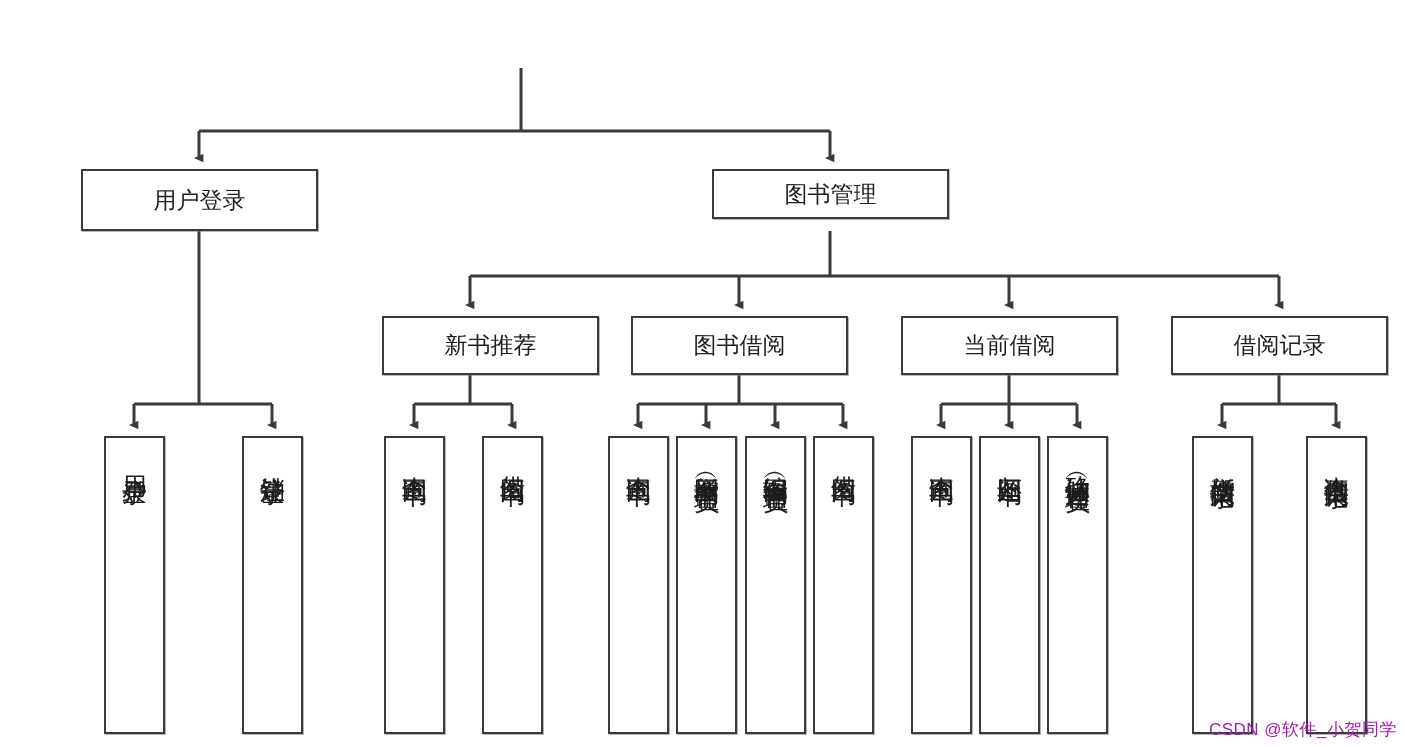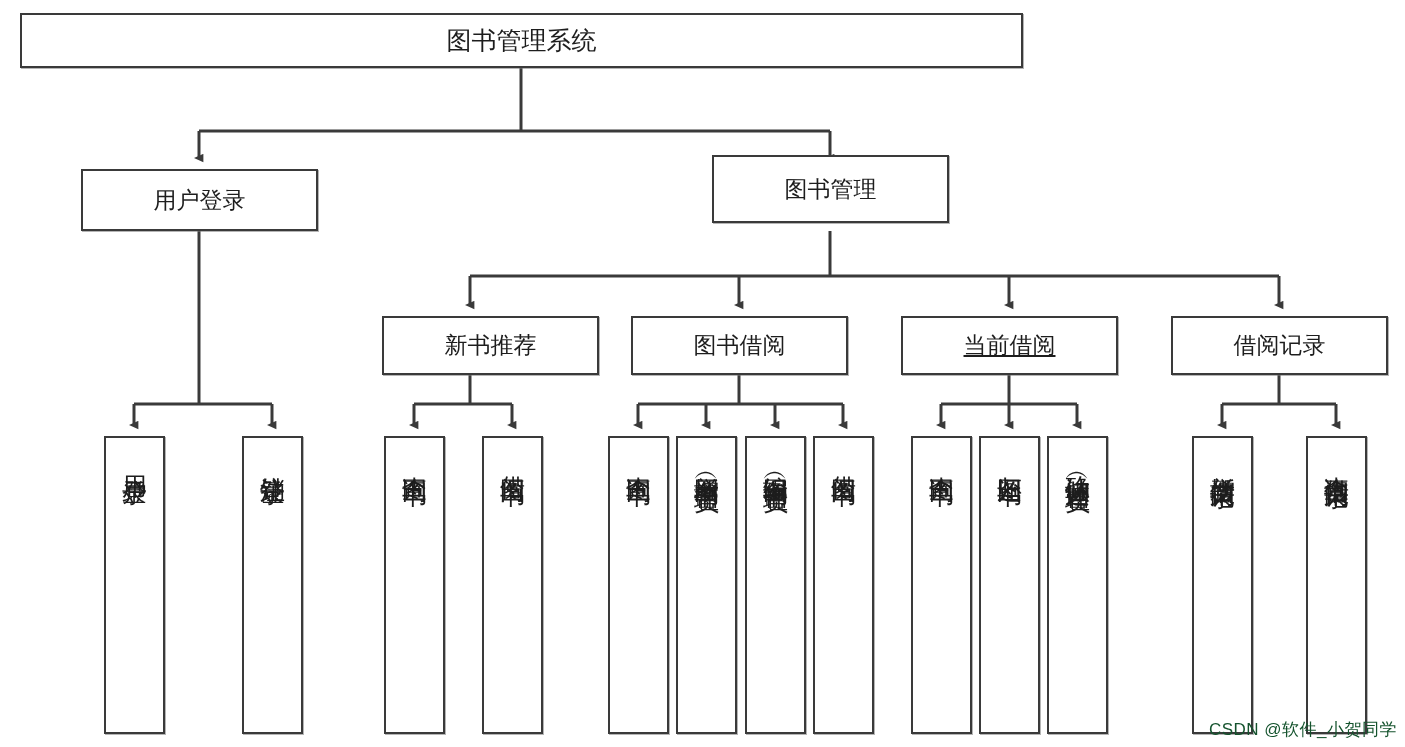--- a/index.html
+++ b/index.html
@@ -45,21 +45,21 @@
     letter-spacing:2px;
     line-height:1;
     white-space:nowrap;
   }
 
   .watermark{
     position:absolute;
     right:8px;
     bottom:6px;
     font-size:17px;
-    color:#14532d;
+    color:#a21caf;
     letter-spacing:.5px;
     white-space:nowrap;
   }
 </style>
 </head>
 <body>
 
 <div id="canvas">
 
   <svg class="lines" viewBox="0 0 1405 747" xmlns="http://www.w3.org/2000/svg">
@@ -105,38 +105,35 @@
       <path d="M1009,404 L1009,425" marker-end="url(#arrow)"></path>
       <path d="M1077,404 L1077,425" marker-end="url(#arrow)"></path>
 
       <path d="M1279,375 L1279,404"></path>
       <path d="M1222,404 L1336,404"></path>
       <path d="M1222,404 L1222,425" marker-end="url(#arrow)"></path>
       <path d="M1336,404 L1336,425" marker-end="url(#arrow)"></path>
     </g>
   </svg>
 
-  <div class="node root" style="left:20px;top:13px;width:1003px;height:55px;">
-    <span class="lbl">图书管理系统</span>
-  </div>
 
   <div class="node lvl2" style="left:81px;top:169px;width:237px;height:62px;">
     <span class="lbl">用户登录</span>
   </div>
-  <div class="node lvl2" style="left:712px;top:155px;width:237px;height:68px;">
+  <div class="node lvl2" style="left:712px;top:169px;width:237px;height:50px;">
     <span class="lbl">图书管理</span>
   </div>
 
   <div class="node lvl3" style="left:362px;top:316px;width:217px;height:59px;margin-left:20px;">
     <span class="lbl">新书推荐</span>
   </div>
   <div class="node lvl3" style="left:631px;top:316px;width:217px;height:59px;align-items:center;">
     <span class="lbl">图书借阅</span>
   </div>
-  <div class="node lvl3" style="left:901px;top:316px;width:217px;height:59px;text-decoration:underline;">
+  <div class="node lvl3" style="left:901px;top:316px;width:217px;height:59px;">
     <span class="lbl">当前借阅</span>
   </div>
   <div class="node lvl3" style="left:1171px;top:316px;width:217px;height:59px;">
     <span class="lbl">借阅记录</span>
   </div>
 
   <div class="node leaf" style="left:104px;top:436px;width:61px;height:298px;">
     <span class="lbl">用户登录</span>
   </div>
   <div class="node leaf" style="left:242px;top:436px;width:61px;height:298px;">

